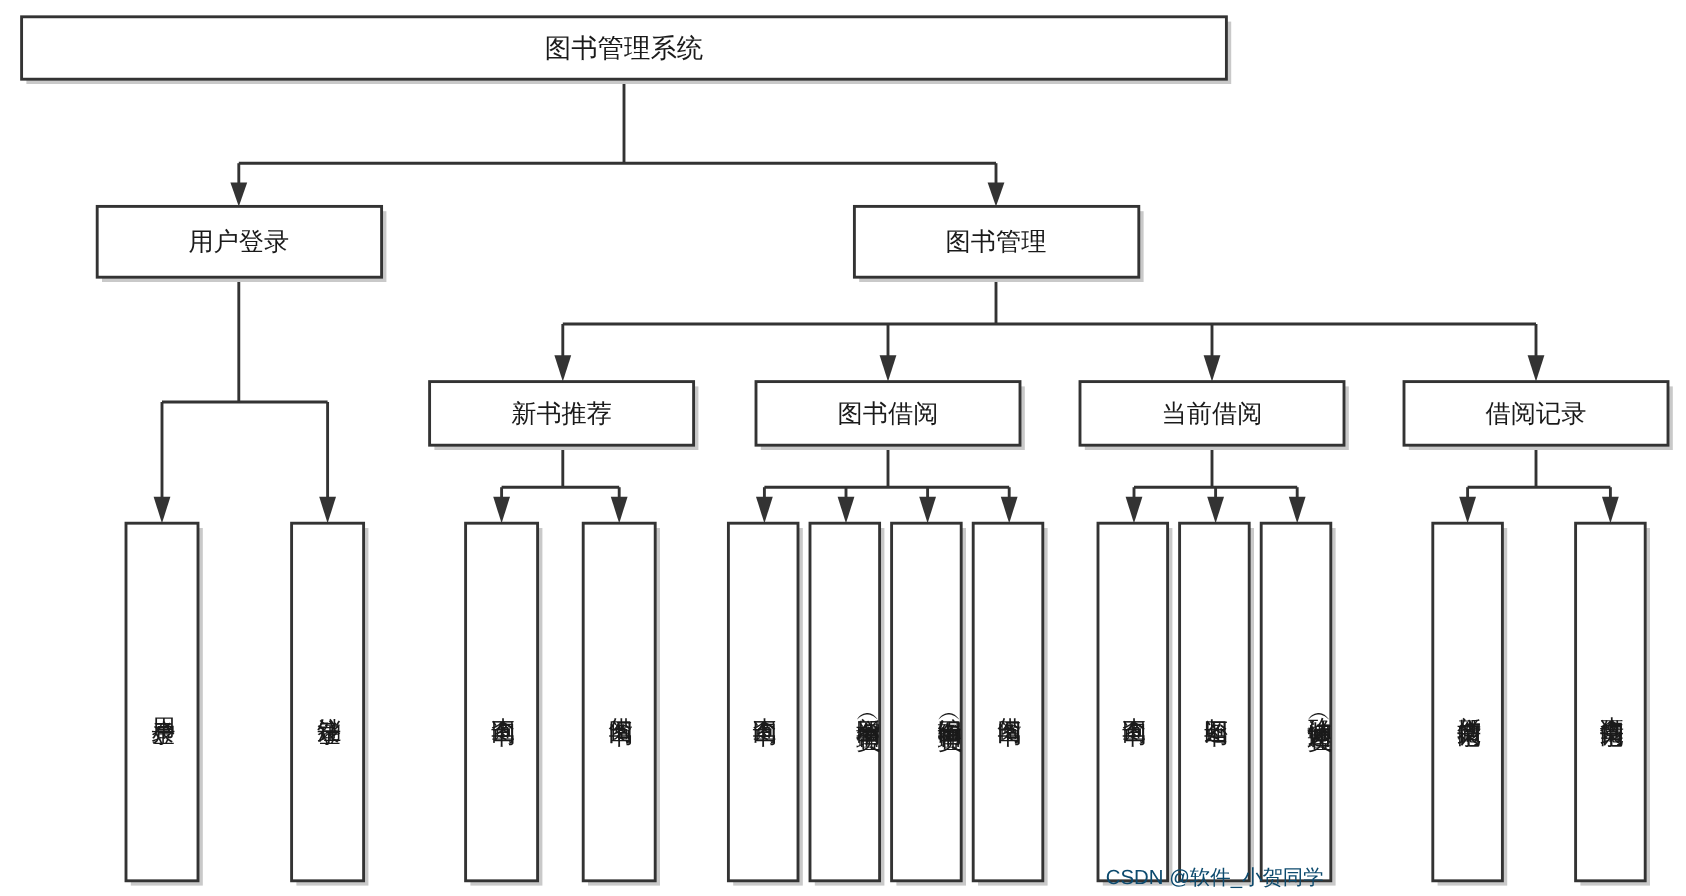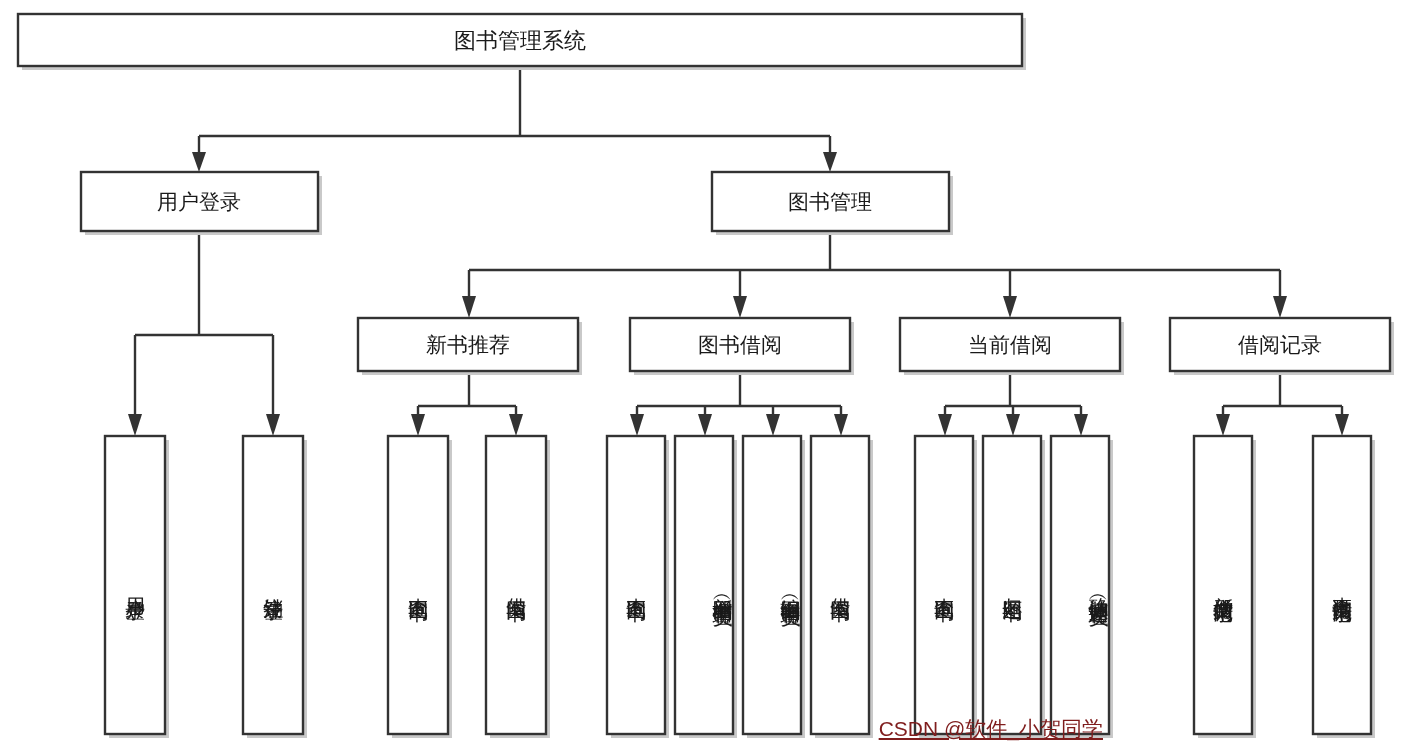--- a/index.html
+++ b/index.html
@@ -74,24 +74,23 @@
     pointer-events: none;
   }
   .vlabel.center-v {
     align-items: center;
   }
   .watermark {
     position: absolute;
     right: 10px;
     bottom: 4px;
     font-family: "Liberation Sans", "DejaVu Sans", sans-serif;
-    font-size: 21px;
-    color: #7f1d1d;
+    font-size: 17px;
+    color: #0c4a6e;
     white-space: nowrap;
-    text-decoration: underline;
   }
 </style>
 </head>
 <body>
 
 <div id="diagram-root">
 
   <svg class="diagram-canvas" viewBox="0 0 1405 747">
 
     <g>

